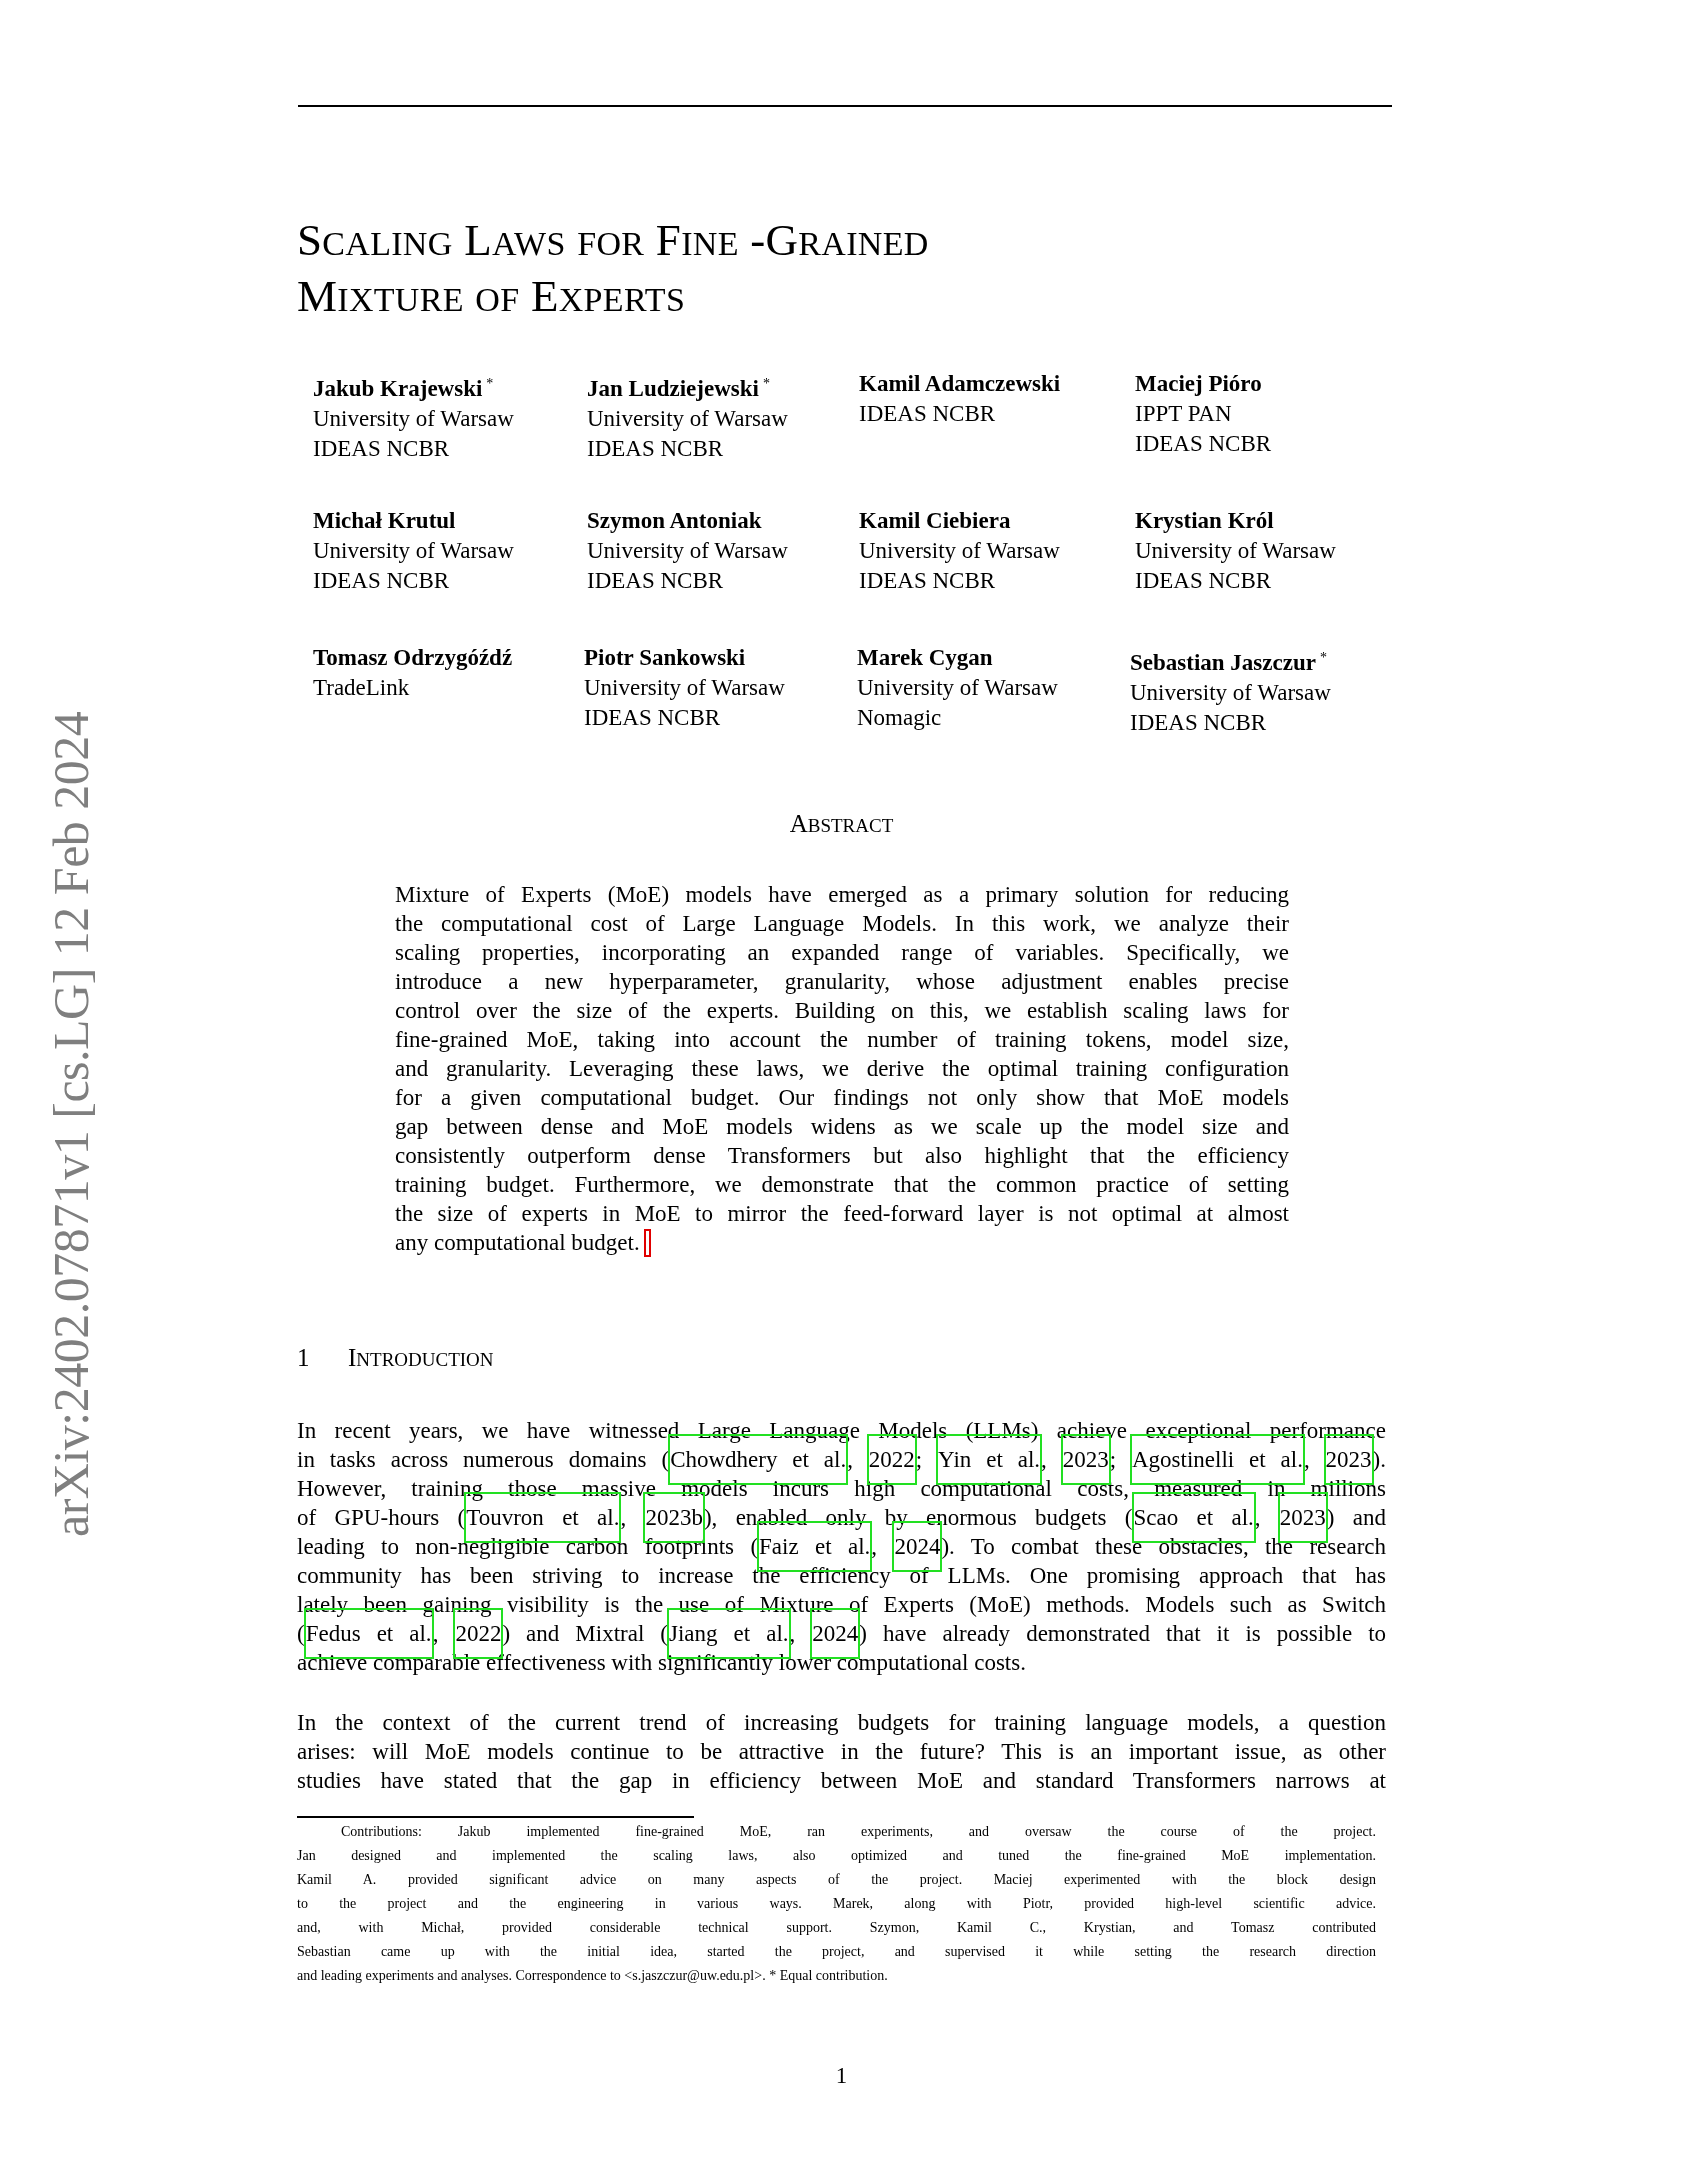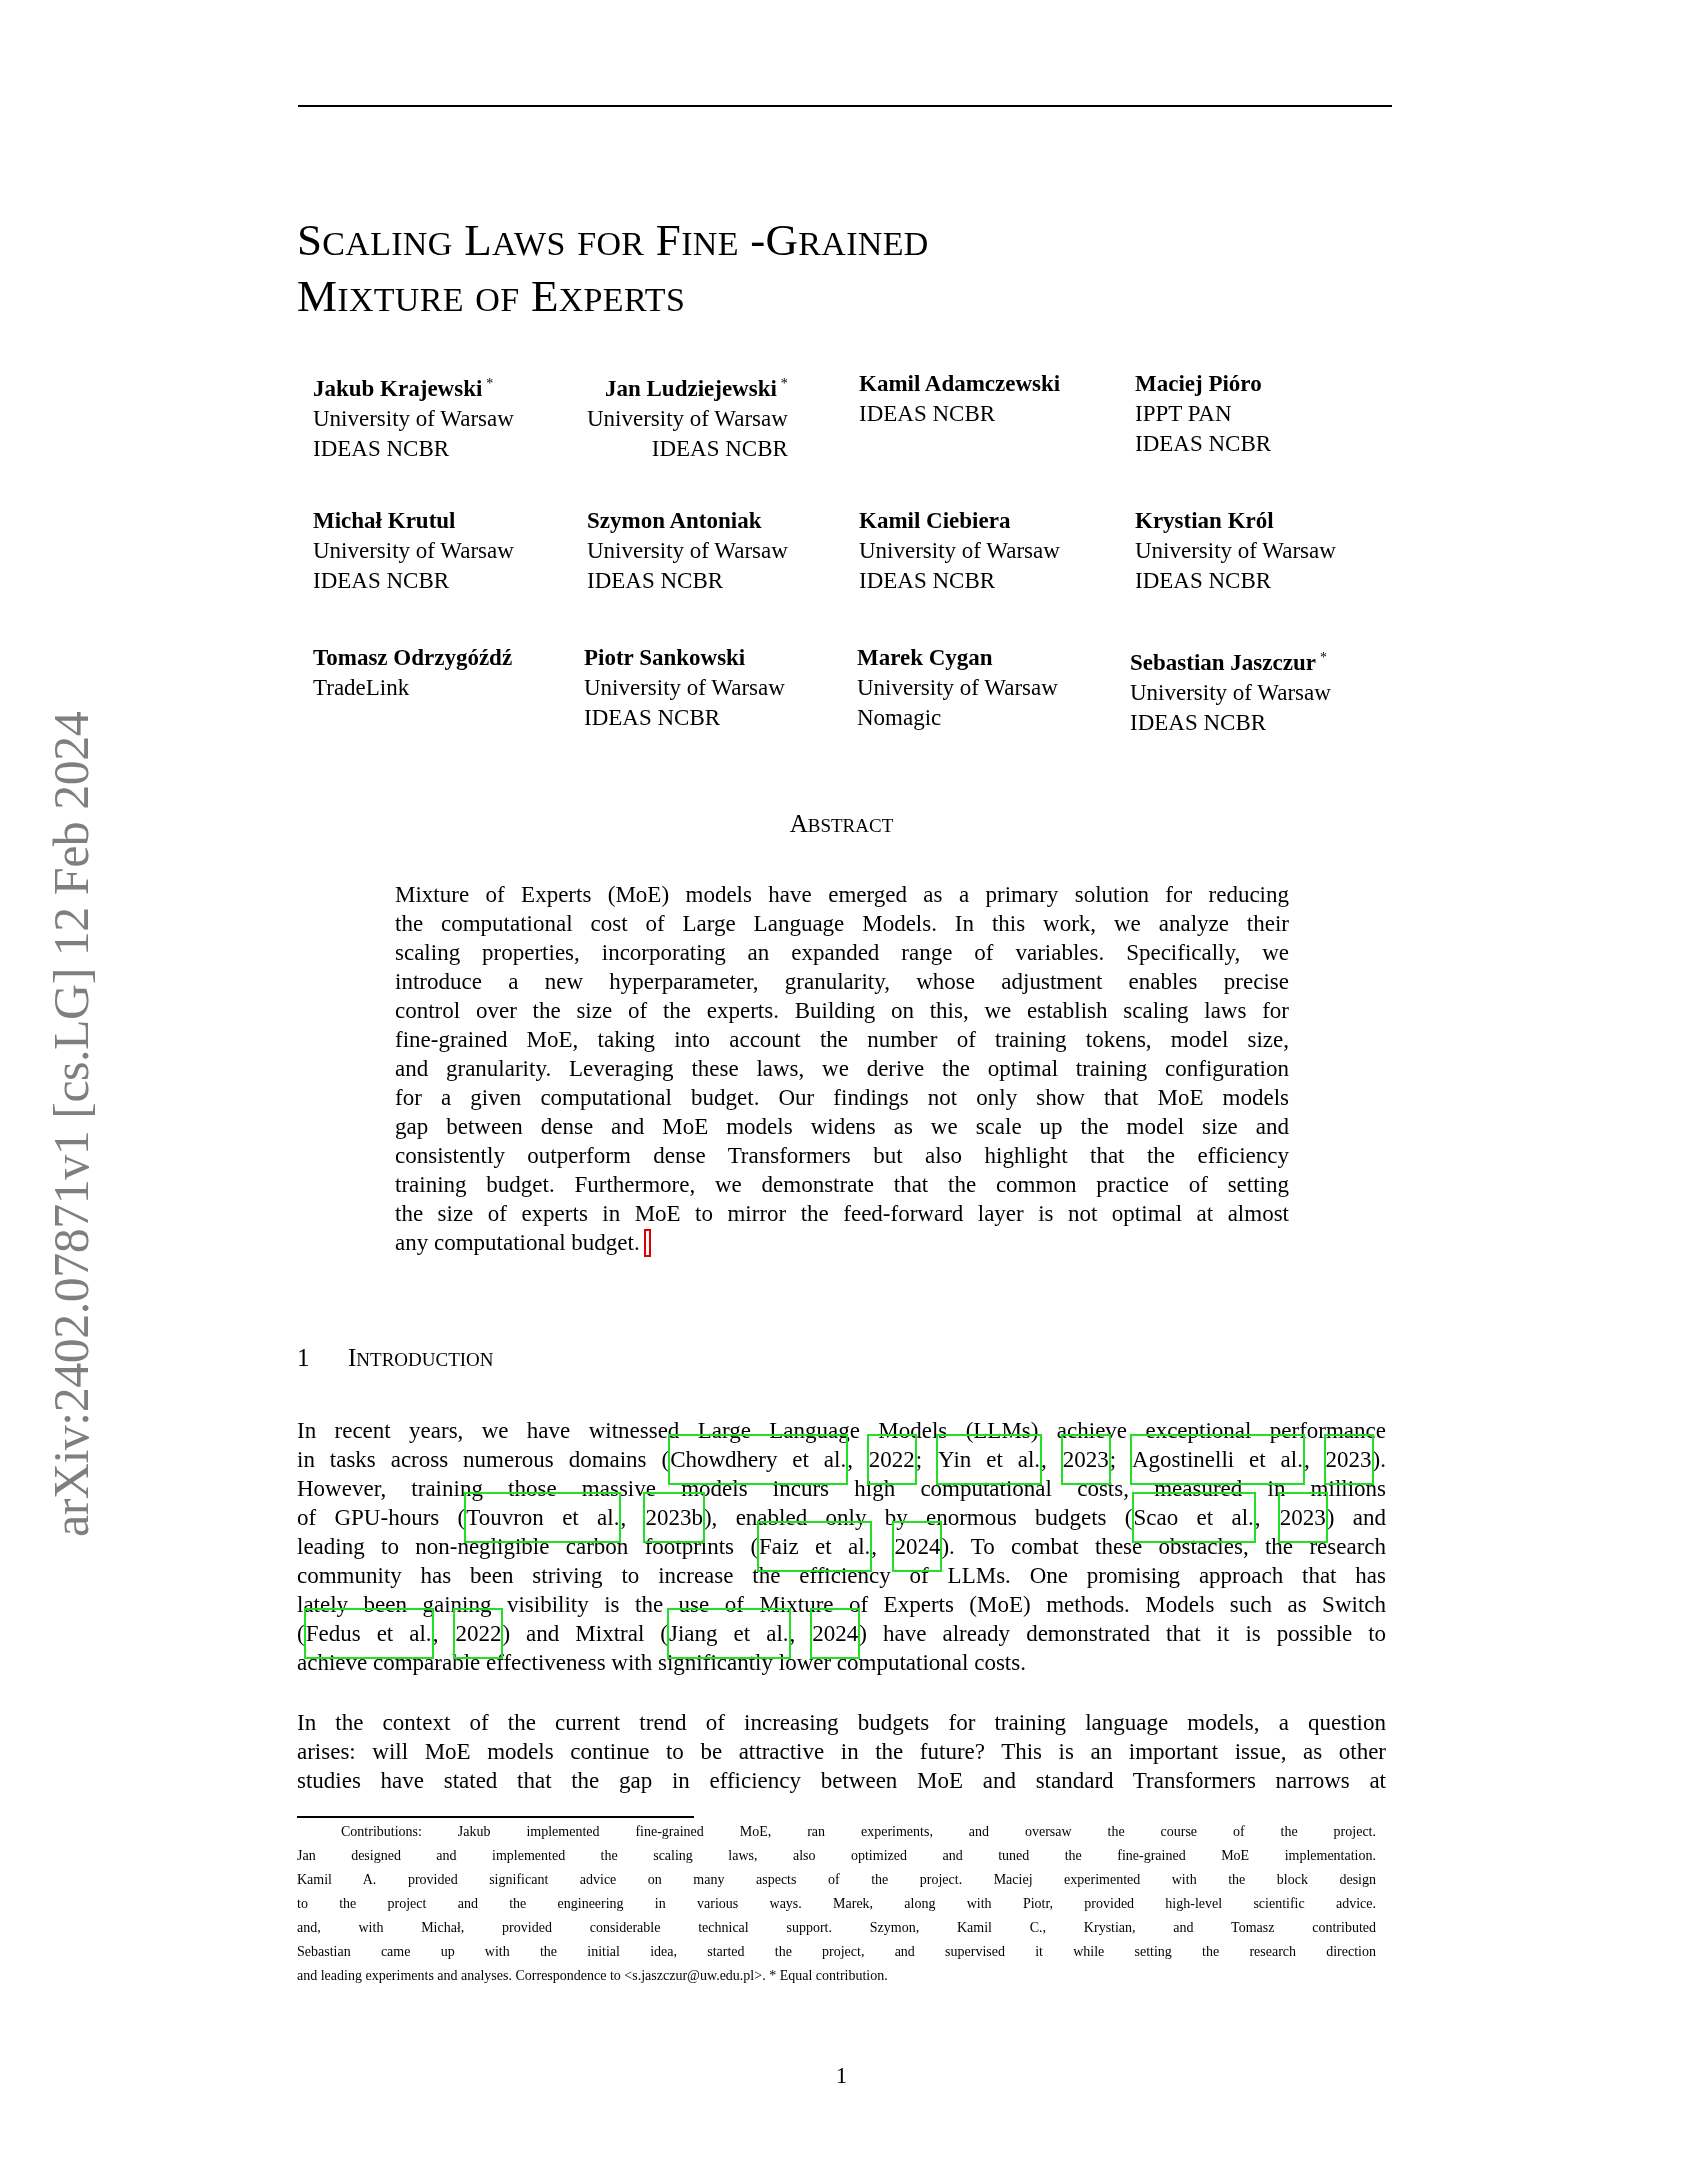--- a/index.html
+++ b/index.html
@@ -42,21 +42,21 @@
   <div id="title-l1"><span>S<span class="sc">CALING</span></span> <span>L<span class="sc">AWS</span></span> <span><span class="sc">FOR</span></span> <span>F<span class="sc">INE</span></span> <span>-G<span class="sc">RAINED</span></span></div>
   <div id="title-l2"><span>M<span class="sc">IXTURE</span></span> <span><span class="sc">OF</span></span> <span>E<span class="sc">XPERTS</span></span></div>
 </div>
 
 <div id="authors">
     <div class="author" style="left: 313px; top: 369px;">
       <div class="name">Jakub Krajewski<span class="star">*</span></div>
       <div>University of Warsaw</div>
       <div>IDEAS NCBR</div>
     </div>
-    <div class="author" style="left: 587px; top: 369px; text-align: right;">
+    <div class="author" style="left: 587px; top: 369px;">
       <div class="name">Jan Ludziejewski<span class="star">*</span></div>
       <div>University of Warsaw</div>
       <div>IDEAS NCBR</div>
     </div>
     <div class="author" style="left: 859px; top: 369px;">
       <div class="name">Kamil Adamczewski</div>
       <div>IDEAS NCBR</div>
     </div>
     <div class="author" style="left: 1135px; top: 369px;">
       <div class="name">Maciej Pióro</div>

